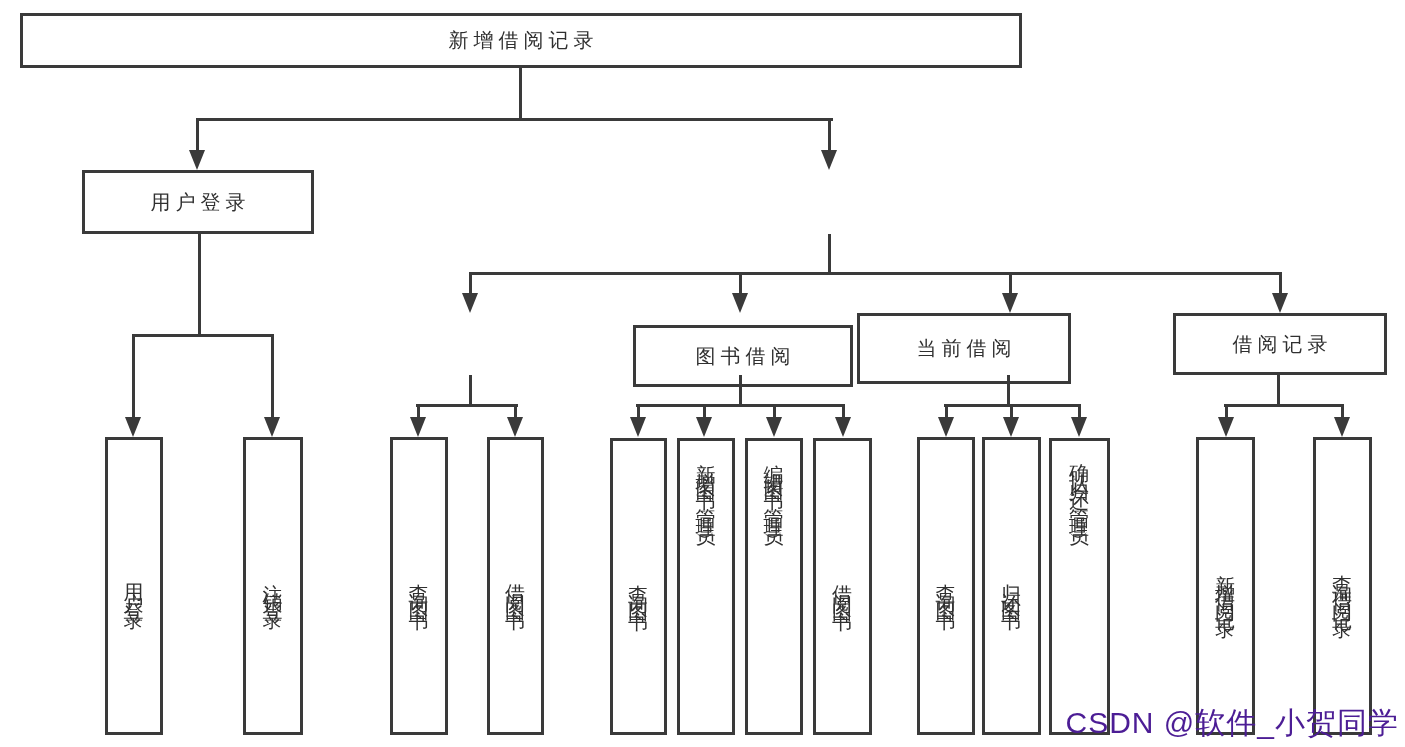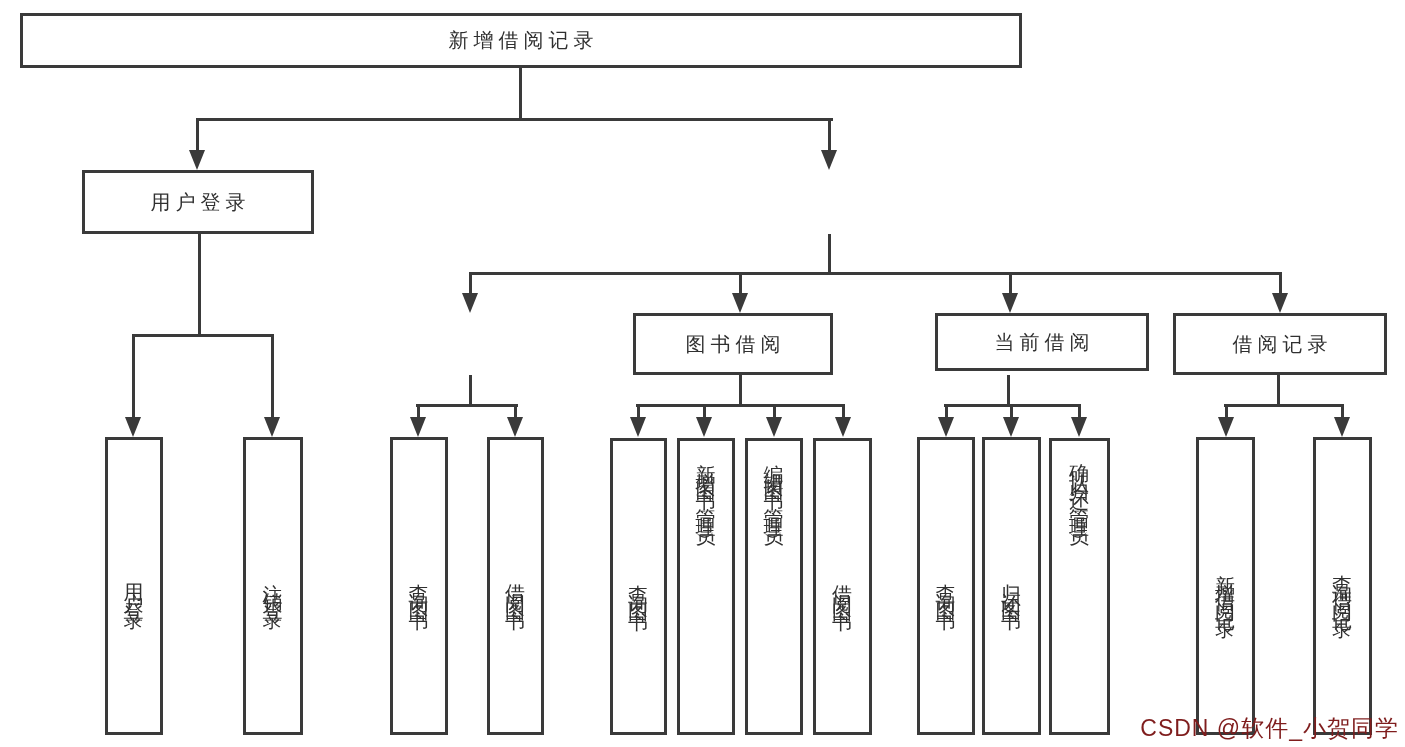--- a/index.html
+++ b/index.html
@@ -39,22 +39,22 @@
     position: absolute;
     width: 0; height: 0;
     border-left: 8px solid transparent;
     border-right: 8px solid transparent;
     border-top: 20px solid #3a3a3a;
   }
   #watermark {
     position: absolute;
     right: 6px;
     bottom: 3px;
-    font-size: 23px;
-    color: #7f1d1d;
+    font-size: 30px;
+    color: #4c1d95;
     letter-spacing: 1px;
     white-space: nowrap;
   }
 </style>
 </head>
 <body>
 
 <div id="stage">
 
   <div class="box" style="left:20px; top:13px; width:1002px; height:55px;">
@@ -83,24 +83,24 @@
   <div class="hline" style="left:469px; top:272px; width:813px;"></div>
   <div class="vline" style="left:469px; top:272px; height:24px;"></div>
   <div class="arrow" style="left:462px; top:293px;"></div>
   <div class="vline" style="left:739px; top:272px; height:24px;"></div>
   <div class="arrow" style="left:732px; top:293px;"></div>
   <div class="vline" style="left:1009px; top:272px; height:24px;"></div>
   <div class="arrow" style="left:1002px; top:293px;"></div>
   <div class="vline" style="left:1279px; top:272px; height:24px;"></div>
   <div class="arrow" style="left:1272px; top:293px;"></div>
 
-  <div class="box" style="left:633px; top:313px; width:200px; height:62px;font-family:Liberation Mono, monospace;">
+  <div class="box" style="left:633px; top:325px; width:220px; height:62px;font-family:Liberation Mono, monospace;">
     <span class="hlabel">图书借阅</span>
   </div>
-  <div class="box" style="left:935px; top:313px; width:214px; height:58px;">
+  <div class="box" style="left:857px; top:313px; width:214px; height:71px;">
     <span class="hlabel">当前借阅</span>
   </div>
   <div class="box" style="left:1173px; top:313px; width:214px; height:62px;">
     <span class="hlabel">借阅记录</span>
   </div>
 
   <div class="vline" style="left:469px; top:375px; height:32px;"></div>
   <div class="hline" style="left:416px; top:404px; width:102px;"></div>
   <div class="vline" style="left:417px; top:404px; height:15px;"></div>
   <div class="arrow" style="left:410px; top:417px;"></div>

